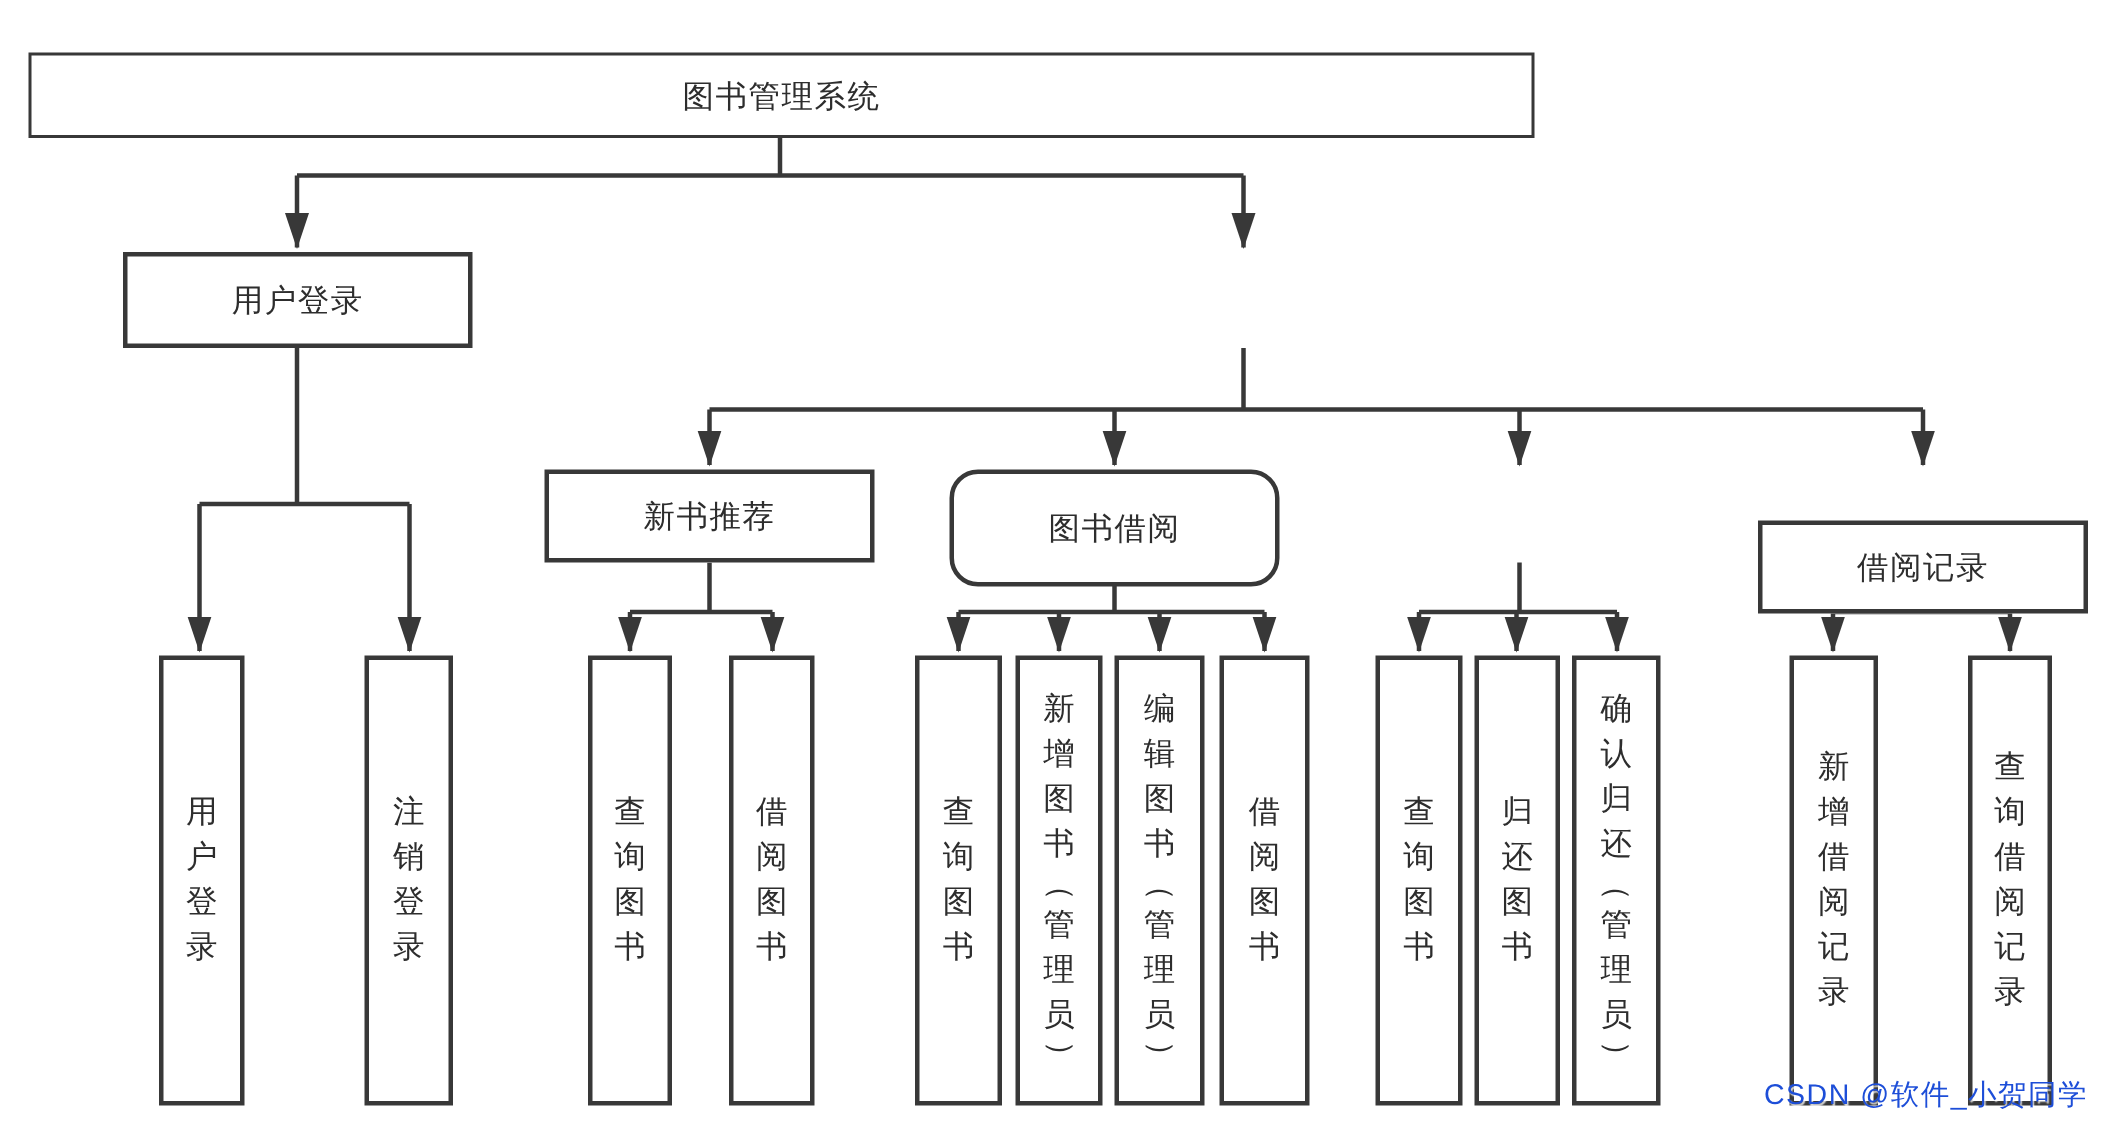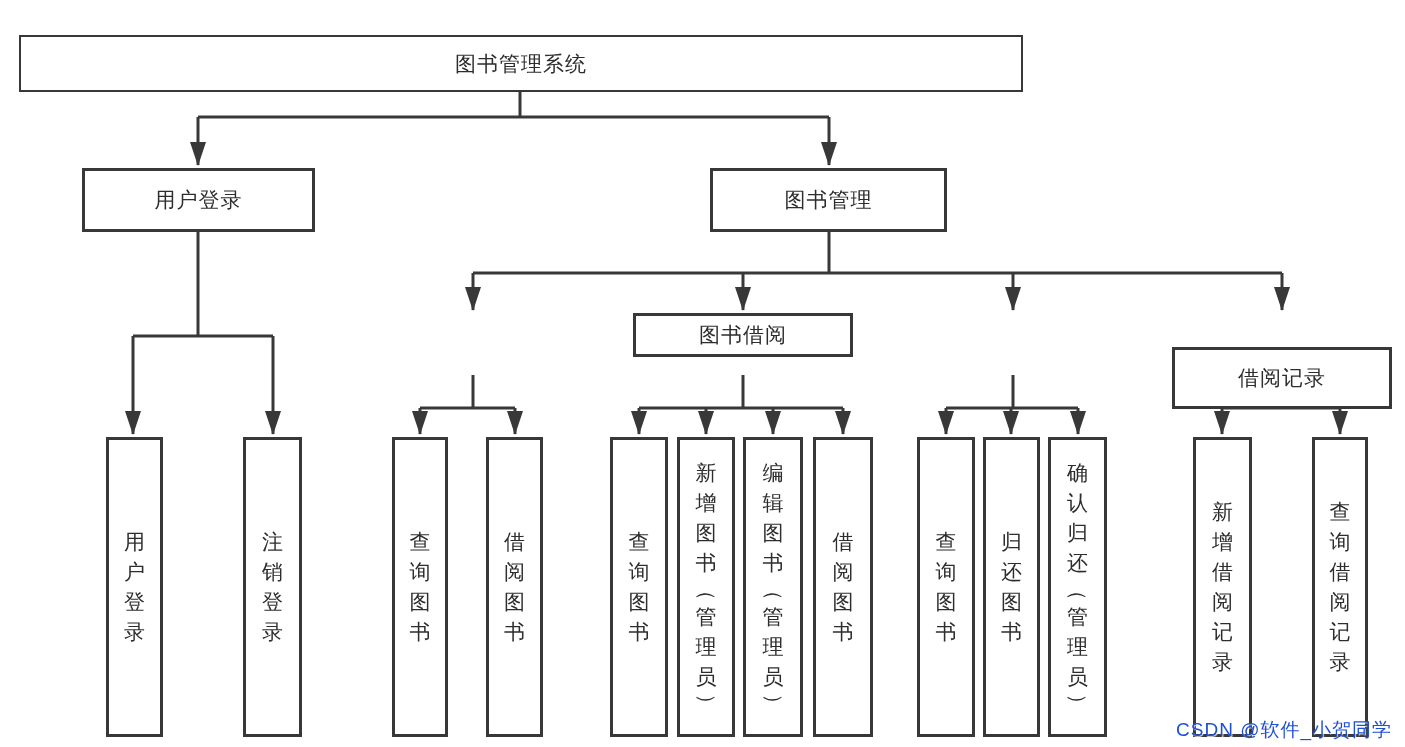--- a/index.html
+++ b/index.html
@@ -78,25 +78,25 @@
     </g>
   </svg>
 
   <div class="box root h" style="left:19px;top:13px;width:1004px;height:57px;">
     <span>图书管理系统</span>
   </div>
 
   <div class="box h" style="left:82px;top:168px;width:233px;height:64px;text-align:center;">
     <span>用户登录</span>
   </div>
-  <div class="box h" style="left:710px;top:168px;width:237px;height:64px;">
-    <span>图书管理</span>
-  </div>
-
-  <div class="box h" style="left:633px;top:313px;width:220px;height:44px;">
+
+  <div class="box h" style="left:363px;top:313px;width:220px;height:62px;">
+    <span>新书推荐</span>
+  </div>
+  <div class="box h" style="left:633px;top:313px;width:220px;height:78px;border-radius:19px;">
     <span>图书借阅</span>
   </div>
   <div class="box h" style="left:1172px;top:313px;width:220px;height:62px;margin-top:34px;">
     <span>借阅记录</span>
   </div>
 
   <div class="box v" style="left:106px;top:437px;width:57px;height:300px;">
       <span>用</span>
       <span>户</span>
       <span>登</span>

